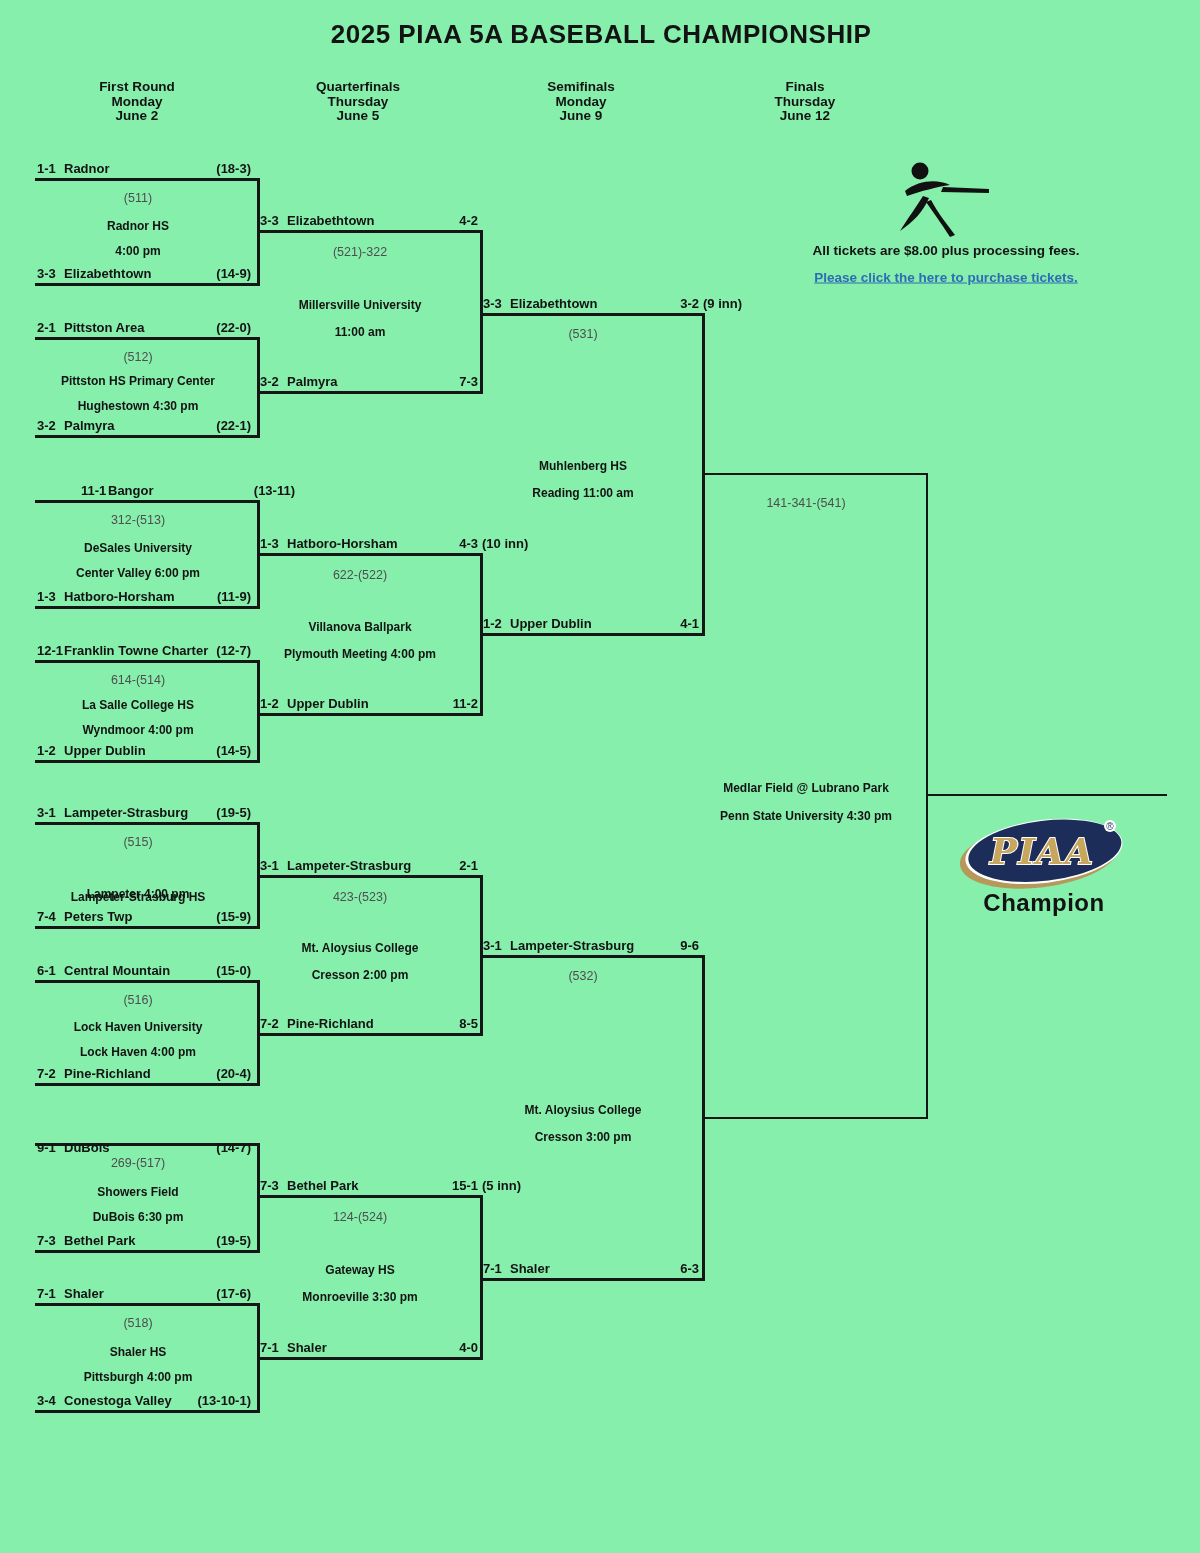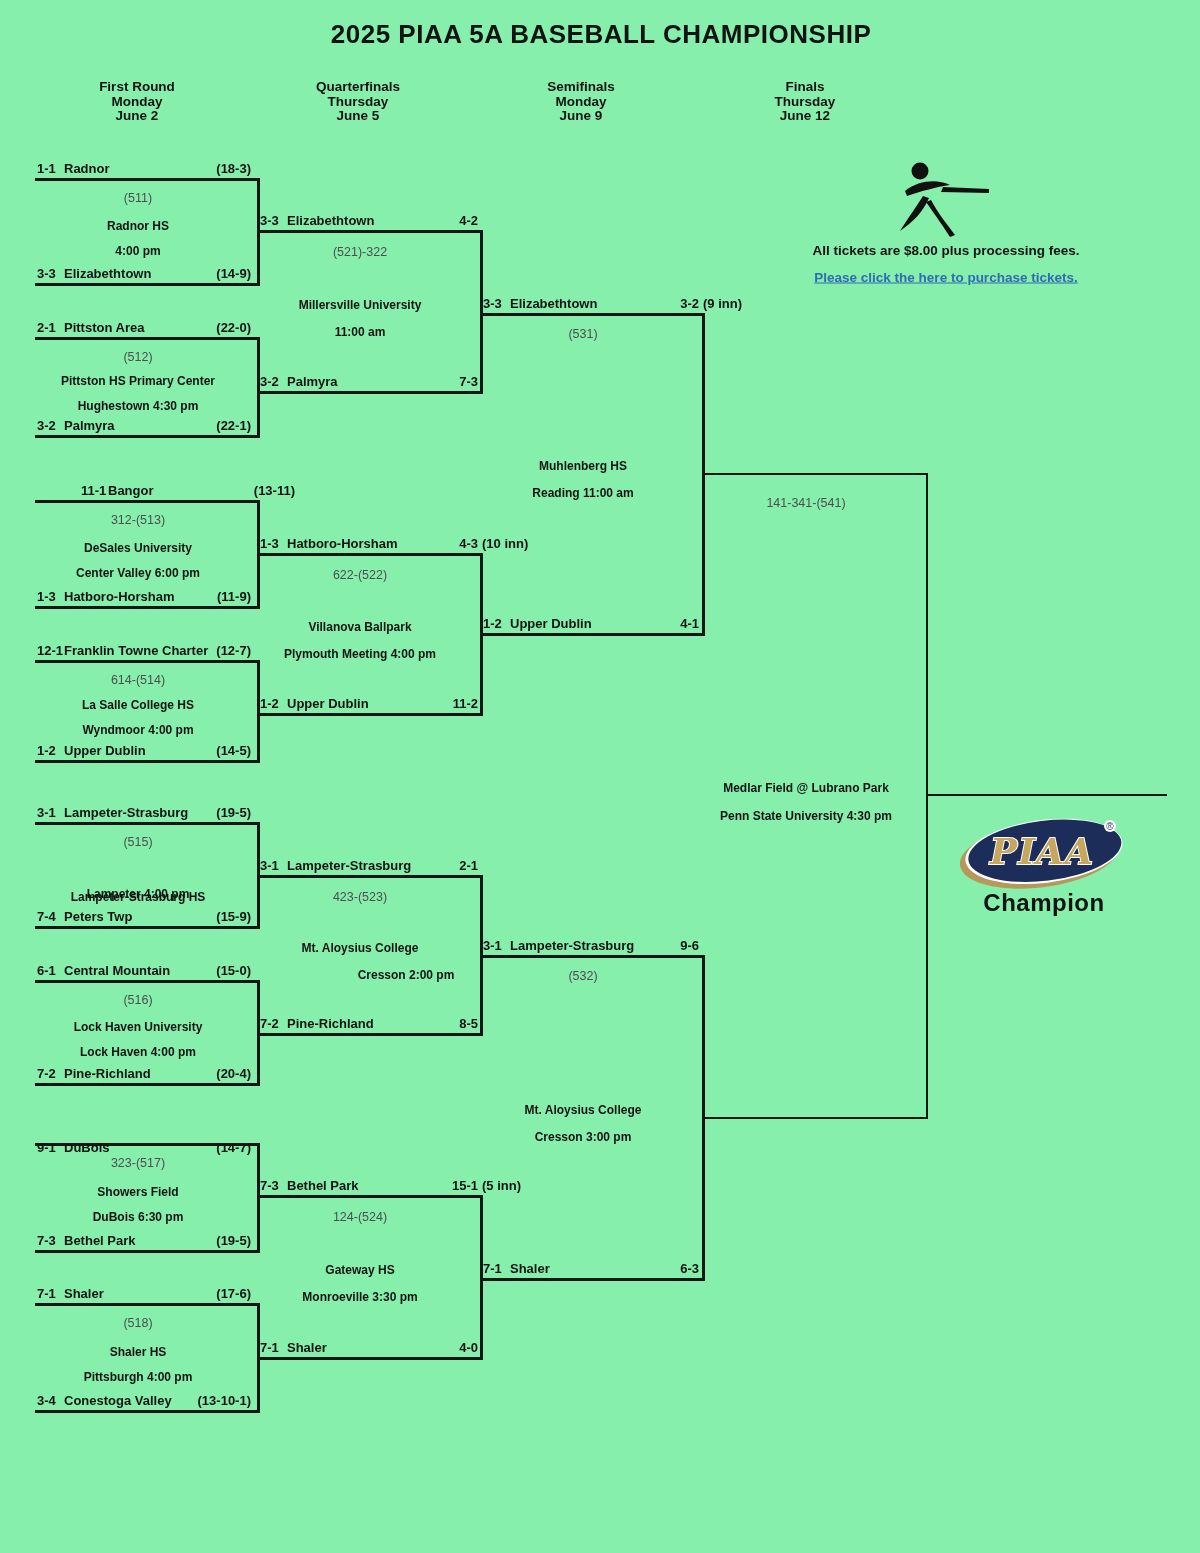--- a/index.html
+++ b/index.html
@@ -167,21 +167,21 @@
       <div class="team-row" style="left: 37px; width: 214px; top: 1137px; height: 18px;">
         <span class="seed">9-1</span>
         <span class="tname">DuBois</span>
         <span class="rec">(14-7)</span>
       </div>
       <div class="team-row" style="left: 37px; width: 214px; top: 1230px; height: 18px;">
         <span class="seed">7-3</span>
         <span class="tname">Bethel Park</span>
         <span class="rec">(19-5)</span>
       </div>
-      <div class="ctext game-no" style="left: 138px; top: 1163px;">323-(517)</div>
+      <div class="ctext game-no" style="left: 138px; top: 1163px;">269-(517)</div>
       <div class="ctext venue" style="left: 138px; top: 1191.5px;">Showers Field</div>
       <div class="ctext vtime" style="left: 138px; top: 1216.5px;">DuBois 6:30 pm</div>
       <div class="line" style="left: 35px; top: 1303px; width: 225px; height: 3px;"></div>
       <div class="line" style="left: 35px; top: 1410px; width: 225px; height: 3px;"></div>
       <div class="line" style="left: 257px; top: 1303px; width: 3px; height: 110px;"></div>
       <div class="team-row" style="left: 37px; width: 214px; top: 1283px; height: 18px;">
         <span class="seed">7-1</span>
         <span class="tname">Shaler</span>
         <span class="rec">(17-6)</span>
       </div>
@@ -234,21 +234,21 @@
         <span class="tname">Lampeter-Strasburg</span>
         <span class="rec">2-1</span>
       </div>
       <div class="team-row" style="left: 260px; width: 218px; top: 1013px; height: 18px;">
         <span class="seed">7-2</span>
         <span class="tname">Pine-Richland</span>
         <span class="rec">8-5</span>
       </div>
       <div class="ctext game-no" style="left: 360px; top: 897px;">423-(523)</div>
       <div class="ctext venue" style="left: 360px; top: 948px;">Mt. Aloysius College</div>
-      <div class="ctext vtime" style="left: 360px; top: 975px; margin-left: 46px;">Cresson 2:00 pm</div>
+      <div class="ctext vtime" style="left: 360px; top: 975px;">Cresson 2:00 pm</div>
       <div class="line" style="left: 257px; top: 1195px; width: 226px; height: 3px;"></div>
       <div class="line" style="left: 257px; top: 1357px; width: 226px; height: 3px;"></div>
       <div class="line" style="left: 480px; top: 1195px; width: 3px; height: 165px;"></div>
       <div class="team-row" style="left: 260px; width: 218px; top: 1175px; height: 18px;">
         <span class="seed">7-3</span>
         <span class="tname">Bethel Park</span>
         <span class="rec">15-1</span>
         <span class="note">(5 inn)</span>
       </div>
       <div class="team-row" style="left: 260px; width: 218px; top: 1337px; height: 18px;">

